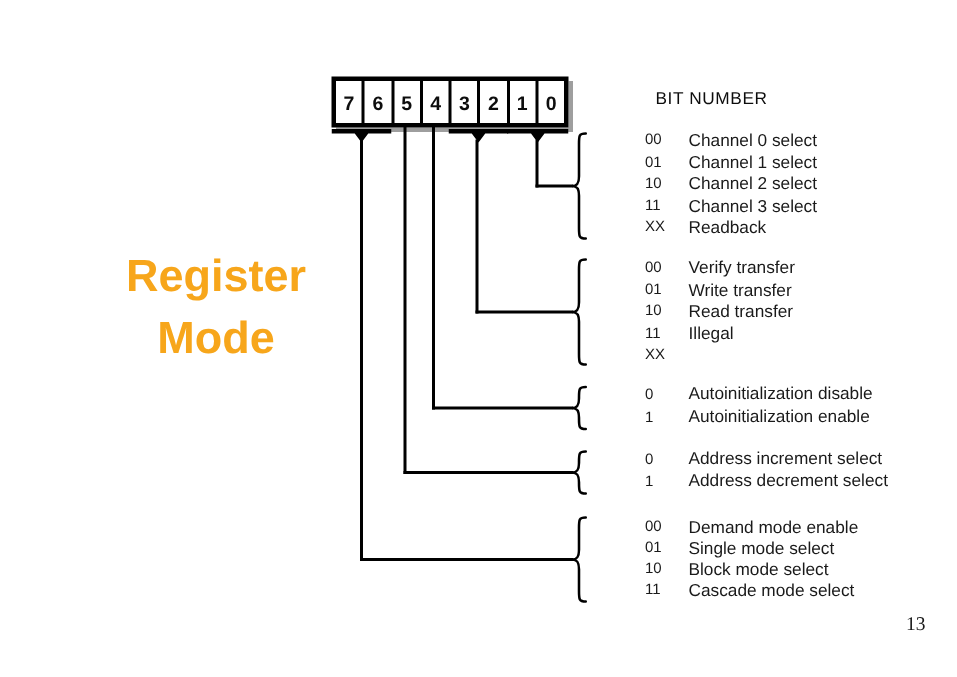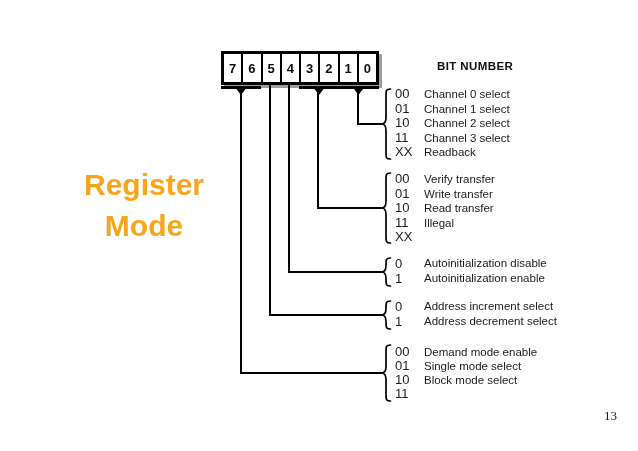--- a/index.html
+++ b/index.html
@@ -23,27 +23,27 @@
     font-size:13px;font-weight:bold;border-right:2px solid #000;color:#0d0d0d;
   }
   .bit-cell:last-child{border-right:none;}
   
   .vline{position:absolute;width:2px;background:#000;}
   .hline{position:absolute;height:2px;background:#000;}
   
   .underbrace{position:absolute;display:block;}
   .brace{position:absolute;display:block;overflow:visible;}
   
-  .bit-number-heading{position:absolute;left:437px;top:60px;font-size:11.5px;font-weight:bold;letter-spacing:.4px;color:#0d0d0d;}
+  .bit-number-heading{position:absolute;left:437px;top:60px;font-size:11.5px;font-weight:normal;letter-spacing:.4px;color:#0d0d0d;}
   .group{position:absolute;left:395px;}
   .row{display:flex;}
   .g1 .row,.g2 .row{height:14.5px;line-height:14.5px;}
   .g3 .row,.g4 .row{height:15px;line-height:15px;}
   .g5 .row{height:14px;line-height:14px;}
-  .code{width:29px;font-size:13px;color:#1a1a1a;}
+  .code{width:29px;font-size:10px;color:#1a1a1a;margin-left:35px;}
   .lbl{font-size:11.5px;white-space:nowrap;color:#1a1a1a;}
   
   .page-number{position:absolute;left:604px;top:408px;font-family:"Liberation Serif",serif;font-size:13px;color:#1a1a1a;}
 </style>
 </head>
 <body>
 
 <div id="stage">
 
   <div class="side-title">
@@ -181,18 +181,19 @@
     <div class="row">
       <span class="code">01</span>
       <span class="lbl">Single mode select</span>
     </div>
     <div class="row">
       <span class="code">10</span>
       <span class="lbl">Block mode select</span>
     </div>
     <div class="row">
       <span class="code">11</span>
+      <span class="lbl">Cascade mode select</span>
     </div>
   </div>
 
   <div class="page-number">13</div>
 
 </div>
 
 </body></html>

